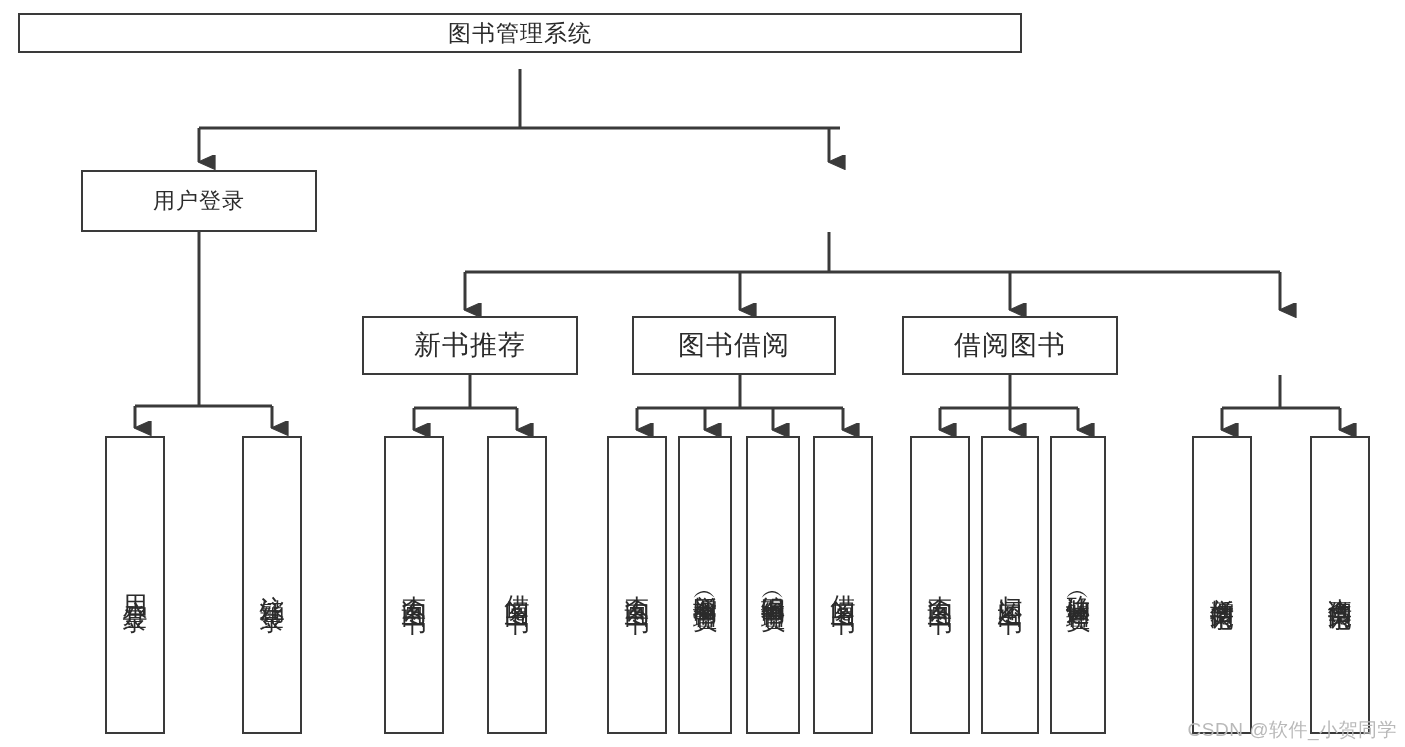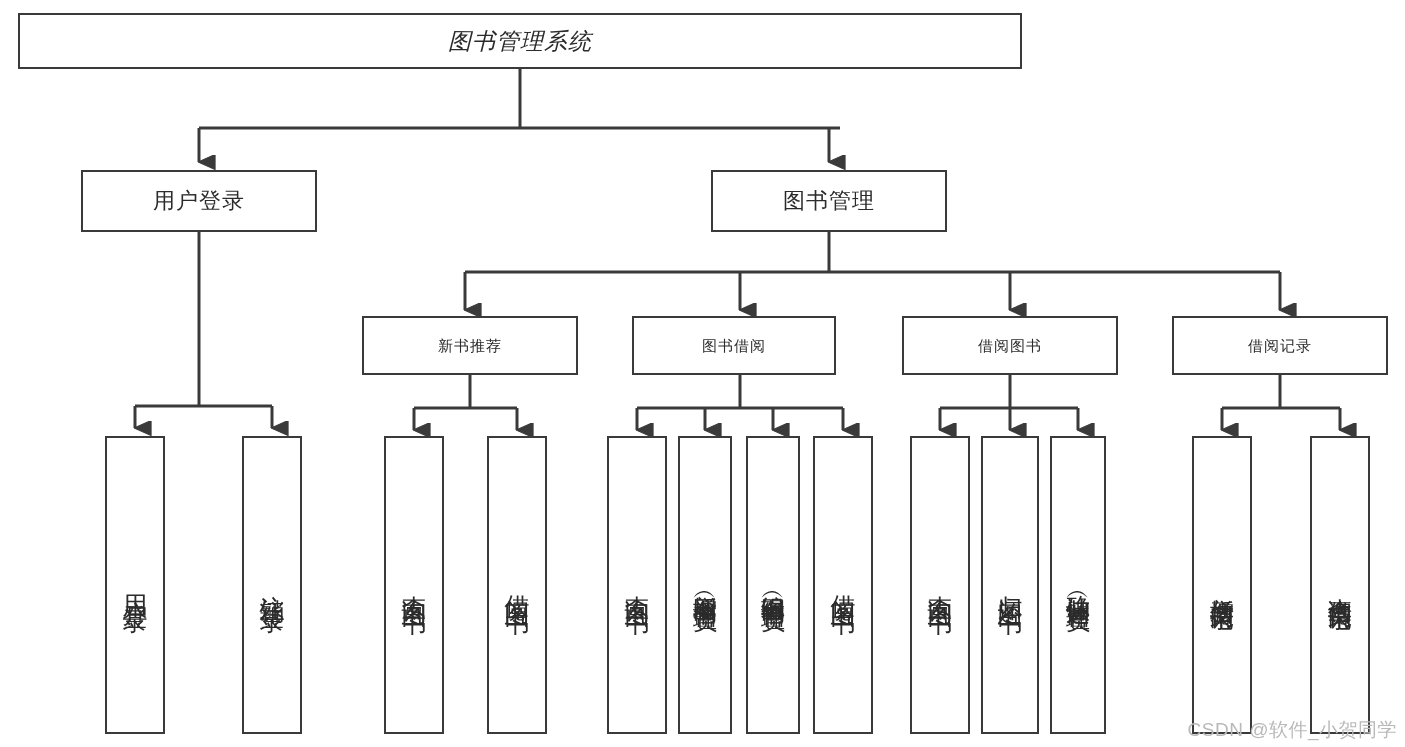--- a/index.html
+++ b/index.html
@@ -40,21 +40,21 @@
     text-align: center;
     line-height: 1.05;
     white-space: pre;
   }
   
   .lvl0 { }
   .lvl0 .node-label { font-size: 23px; letter-spacing: 1px; }
   
   .lvl1 .node-label { font-size: 22px; letter-spacing: 1px; }
   
-  .lvl2 .node-label { font-size: 15px; letter-spacing: 1px; }
+  .lvl2 .node-label { font-size: 27px; letter-spacing: 1px; }
   
   .leaf .node-label {
     writing-mode: vertical-rl;
     text-orientation: upright;
     font-size: 25px;
     letter-spacing: 5px;
     line-height: 1;
   }
   .leaf.narrow .node-label {
     font-size: 24px;
@@ -125,47 +125,41 @@
       <path d="M 1222 408 L 1222 430" marker-end="url(#arrowdown)"></path>
       <path d="M 1340 408 L 1340 430" marker-end="url(#arrowdown)"></path>
     </g>
     <defs>
       <marker id="arrowdown" viewBox="0 0 14 16" refX="7" refY="15" markerWidth="5" markerHeight="6" orient="auto">
         <path d="M 0 0 L 14 0 L 7 16 Z" fill="#3a3a3a" stroke="#3a3a3a" stroke-width="1"></path>
       </marker>
     </defs>
   </svg>
 
-  <div class="node lvl0" style="left:18px; top:13px; width:1004px; height:56px;font-style:italic;">
+  <div class="node lvl0" style="left:18px; top:13px; width:1004px; height:40px;">
     <span class="node-label">图书管理系统</span>
   </div>
 
   <div class="node lvl1" style="left:81px; top:170px; width:236px; height:62px;">
     <span class="node-label">用户登录</span>
   </div>
 
-  <div class="node lvl1" style="left:711px; top:170px; width:236px; height:62px;">
-    <span class="node-label">图书管理</span>
-  </div>
 
   <div class="node lvl2" style="left:362px; top:316px; width:216px; height:59px;">
     <span class="node-label">新书推荐</span>
   </div>
 
   <div class="node lvl2" style="left:632px; top:316px; width:204px; height:59px;">
     <span class="node-label">图书借阅</span>
   </div>
 
   <div class="node lvl2" style="left:902px; top:316px; width:216px; height:59px;">
     <span class="node-label">借阅图书</span>
   </div>
 
-  <div class="node lvl2" style="left:1172px; top:316px; width:216px; height:59px;">
-    <span class="node-label">借阅记录</span>
-  </div>
 
   <div class="node leaf" style="left:105px; top:436px; width:60px; height:298px;">
     <span class="node-label">用户登录</span>
   </div>
 
   <div class="node leaf" style="left:242px; top:436px; width:60px; height:298px;">
     <span class="node-label">注销登录</span>
   </div>
 
   <div class="node leaf" style="left:384px; top:436px; width:60px; height:298px;">

